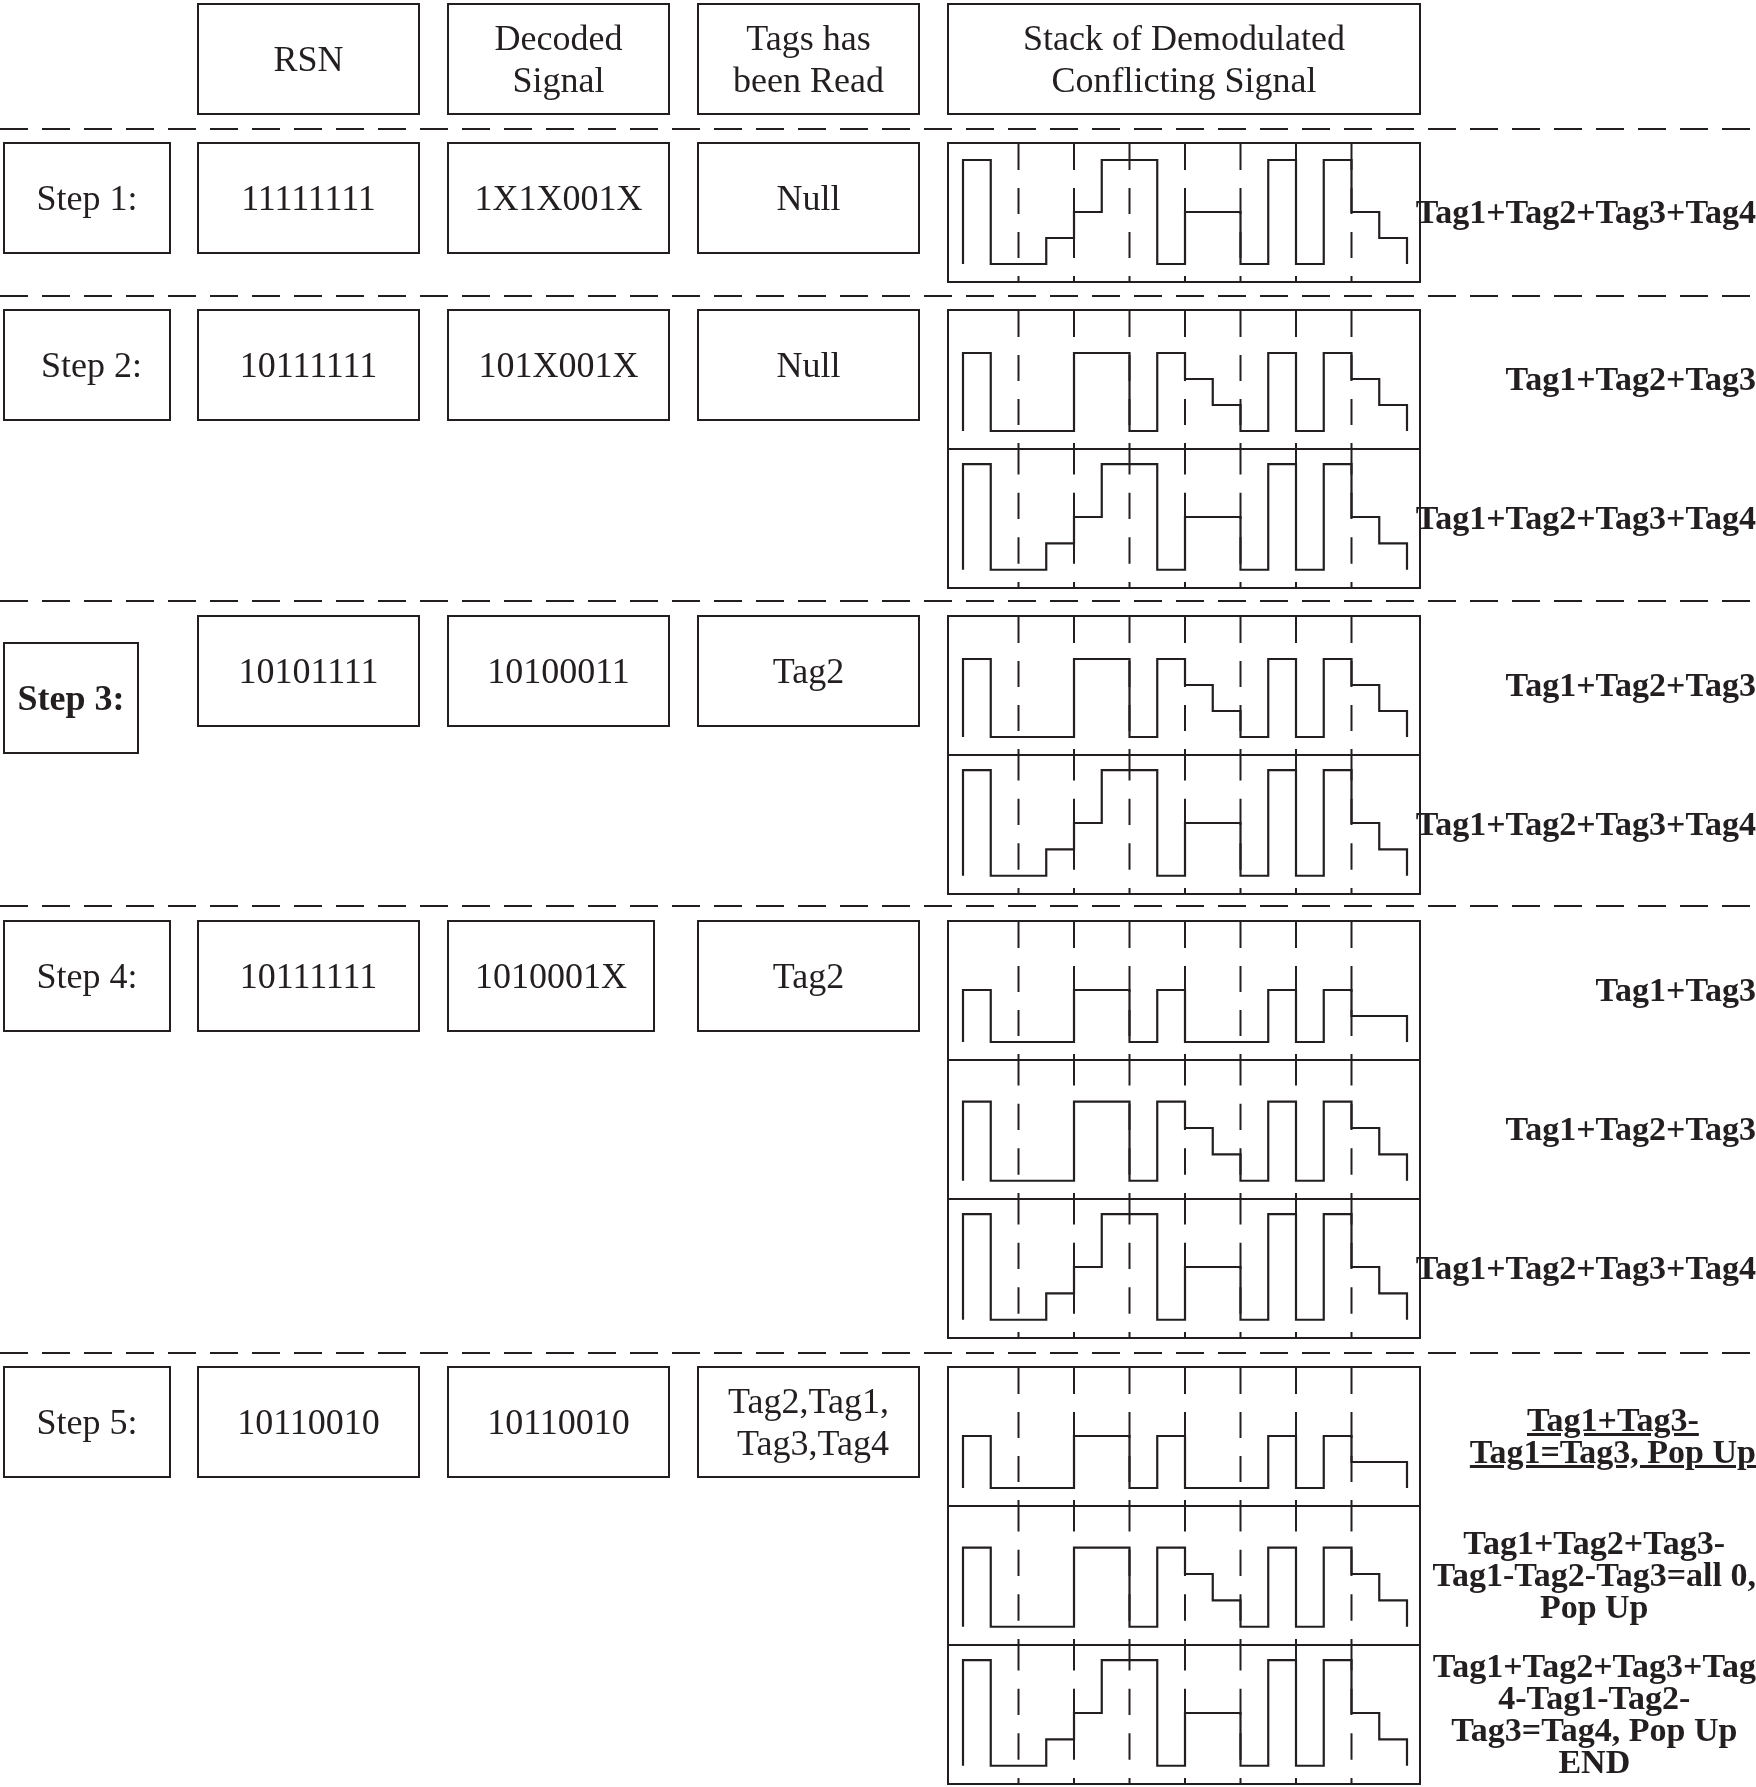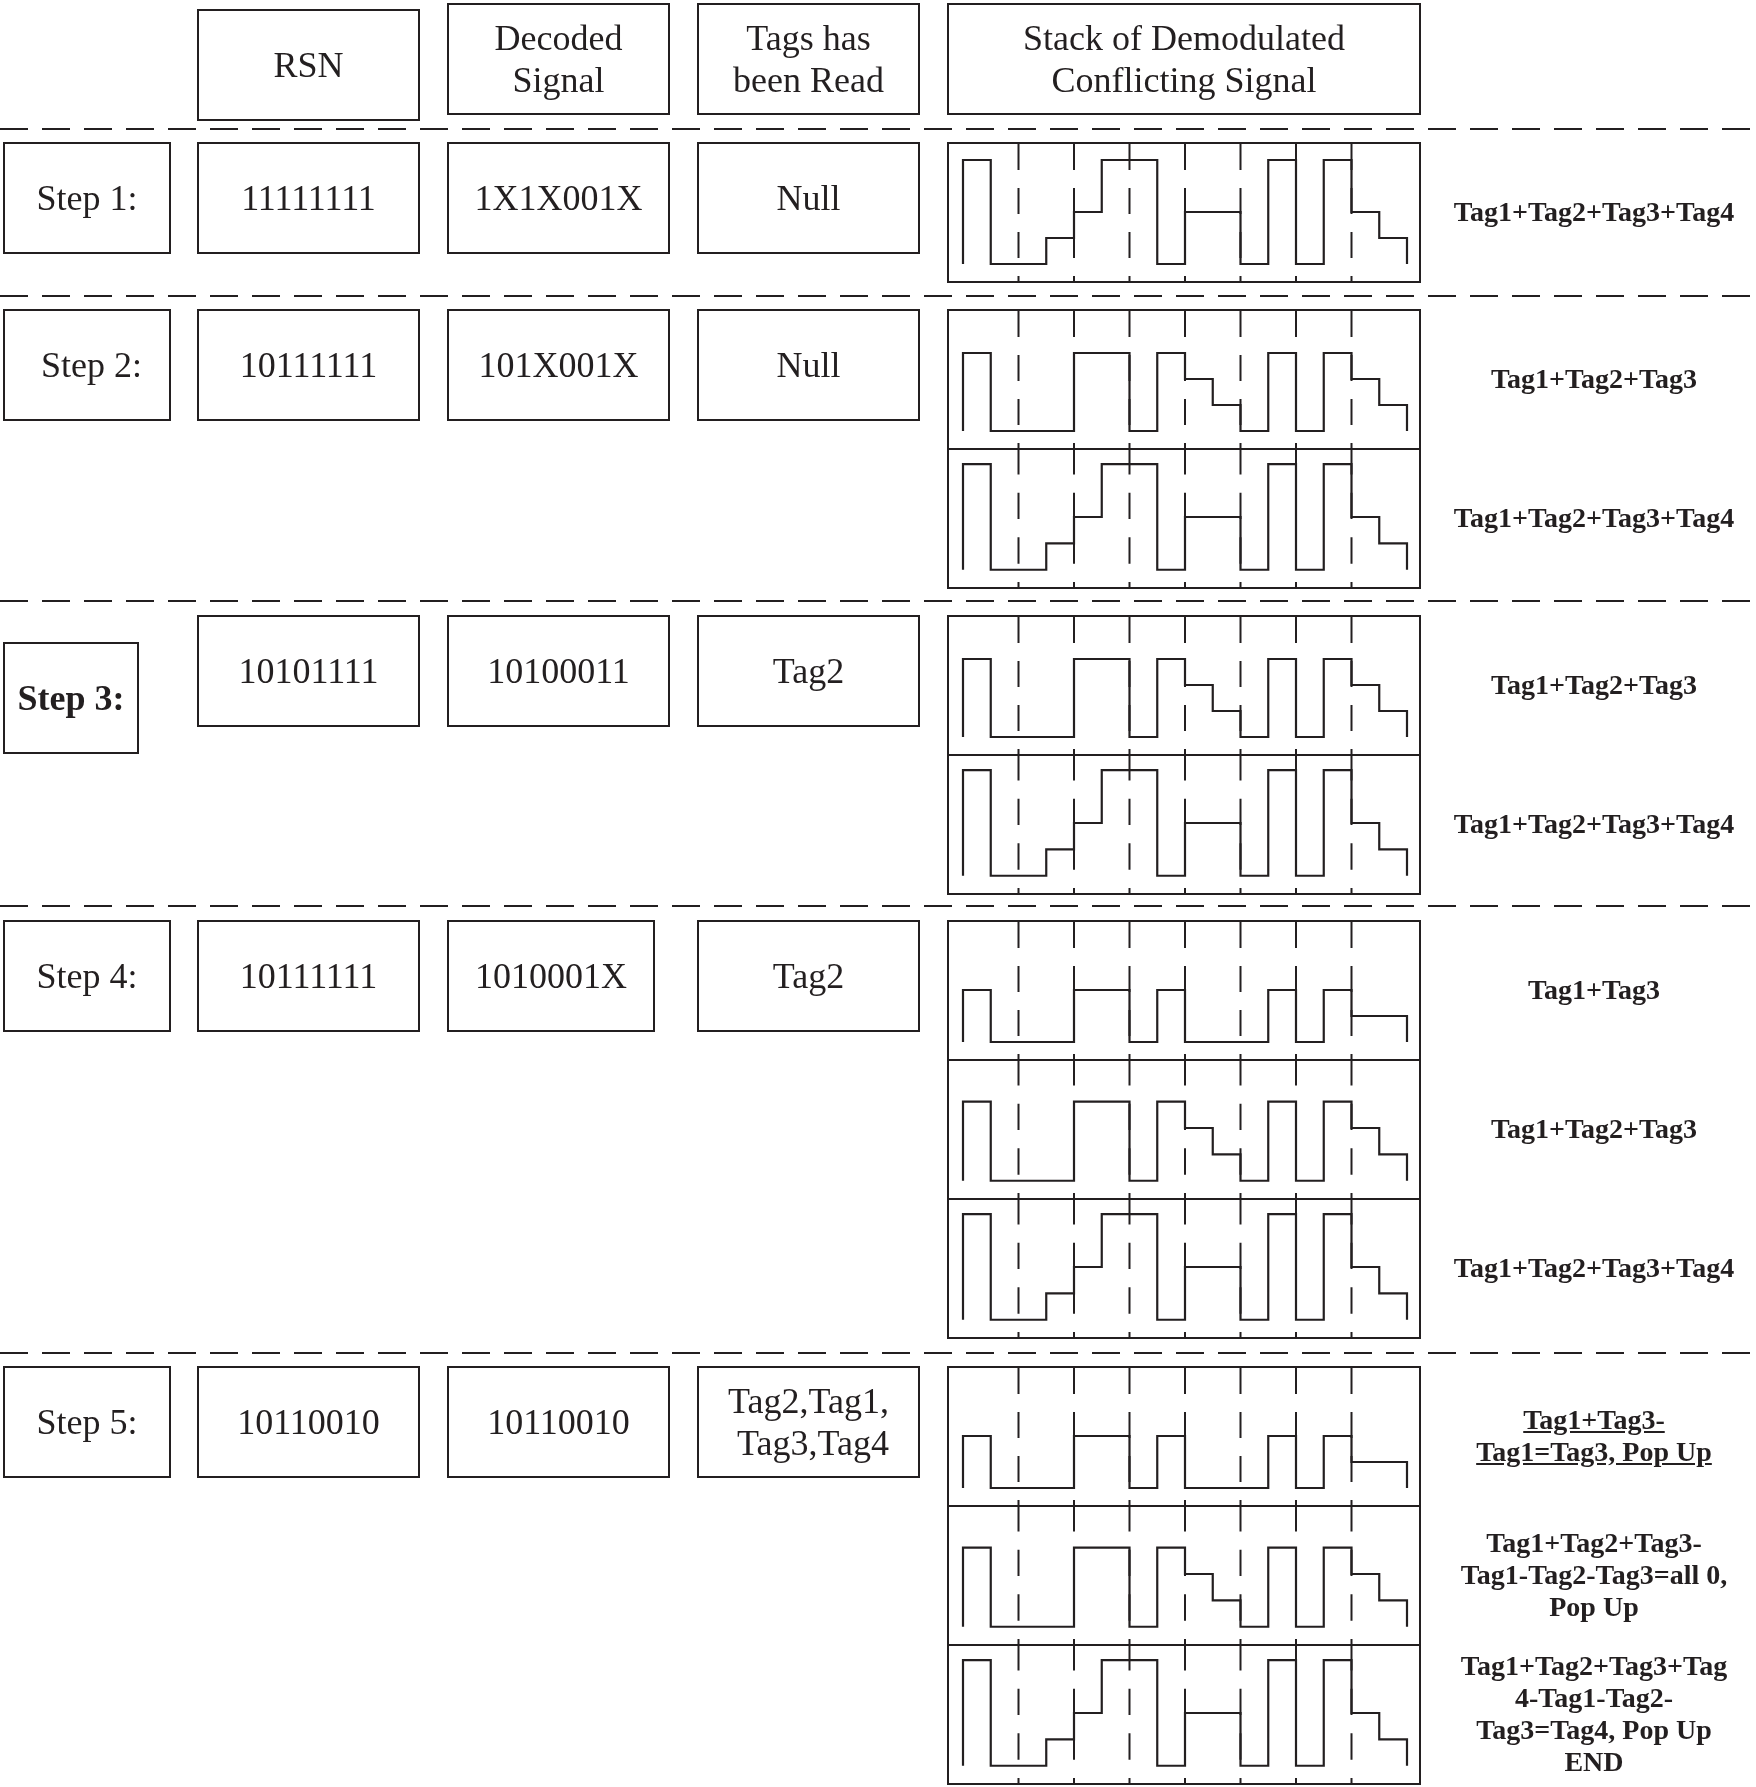--- a/index.html
+++ b/index.html
@@ -7,27 +7,27 @@
        font-family:"Liberation Serif","DejaVu Serif",serif;color:#231f20;}
   .box{position:absolute;border:2px solid #231f20;box-sizing:border-box;
        display:flex;align-items:center;justify-content:center;text-align:center;
        font-size:36px;line-height:42px;background:#fff;}
   .sep{position:absolute;left:0;width:1756px;height:0;border-top:2px dashed #231f20;}
   .sep.dash{border-top:none;height:2px;
      background:repeating-linear-gradient(90deg,#231f20 0 28px,transparent 28px 42px);}
   .wave{position:absolute;left:947px;width:474px;border:2px solid #231f20;box-sizing:border-box;}
   .wave svg{display:block;width:100%;height:100%;}
   .lbl{position:absolute;left:1432px;width:324px;text-align:center;
-       font-weight:bold;font-size:28px;line-height:32px;display:flex;align-items:center;justify-content:center;}
+       font-weight:bold;font-size:34px;line-height:32px;display:flex;align-items:center;justify-content:flex-end;}
   .steptop{border-top:none;}
 </style>
 </head>
 <body>
 
-<div class="box" style="left:197px;top:9px;width:223px;height:112px;">
+<div class="box" style="left:197px;top:3px;width:223px;height:112px;">
     <span style="white-space:pre-line">RSN</span>
   </div>
 <div class="box" style="left:447px;top:3px;width:223px;height:112px;">
     <span style="white-space:pre-line">Decoded
 Signal</span>
   </div>
 <div class="box" style="left:697px;top:3px;width:223px;height:112px;">
     <span style="white-space:pre-line">Tags has
 been Read</span>
   </div>

